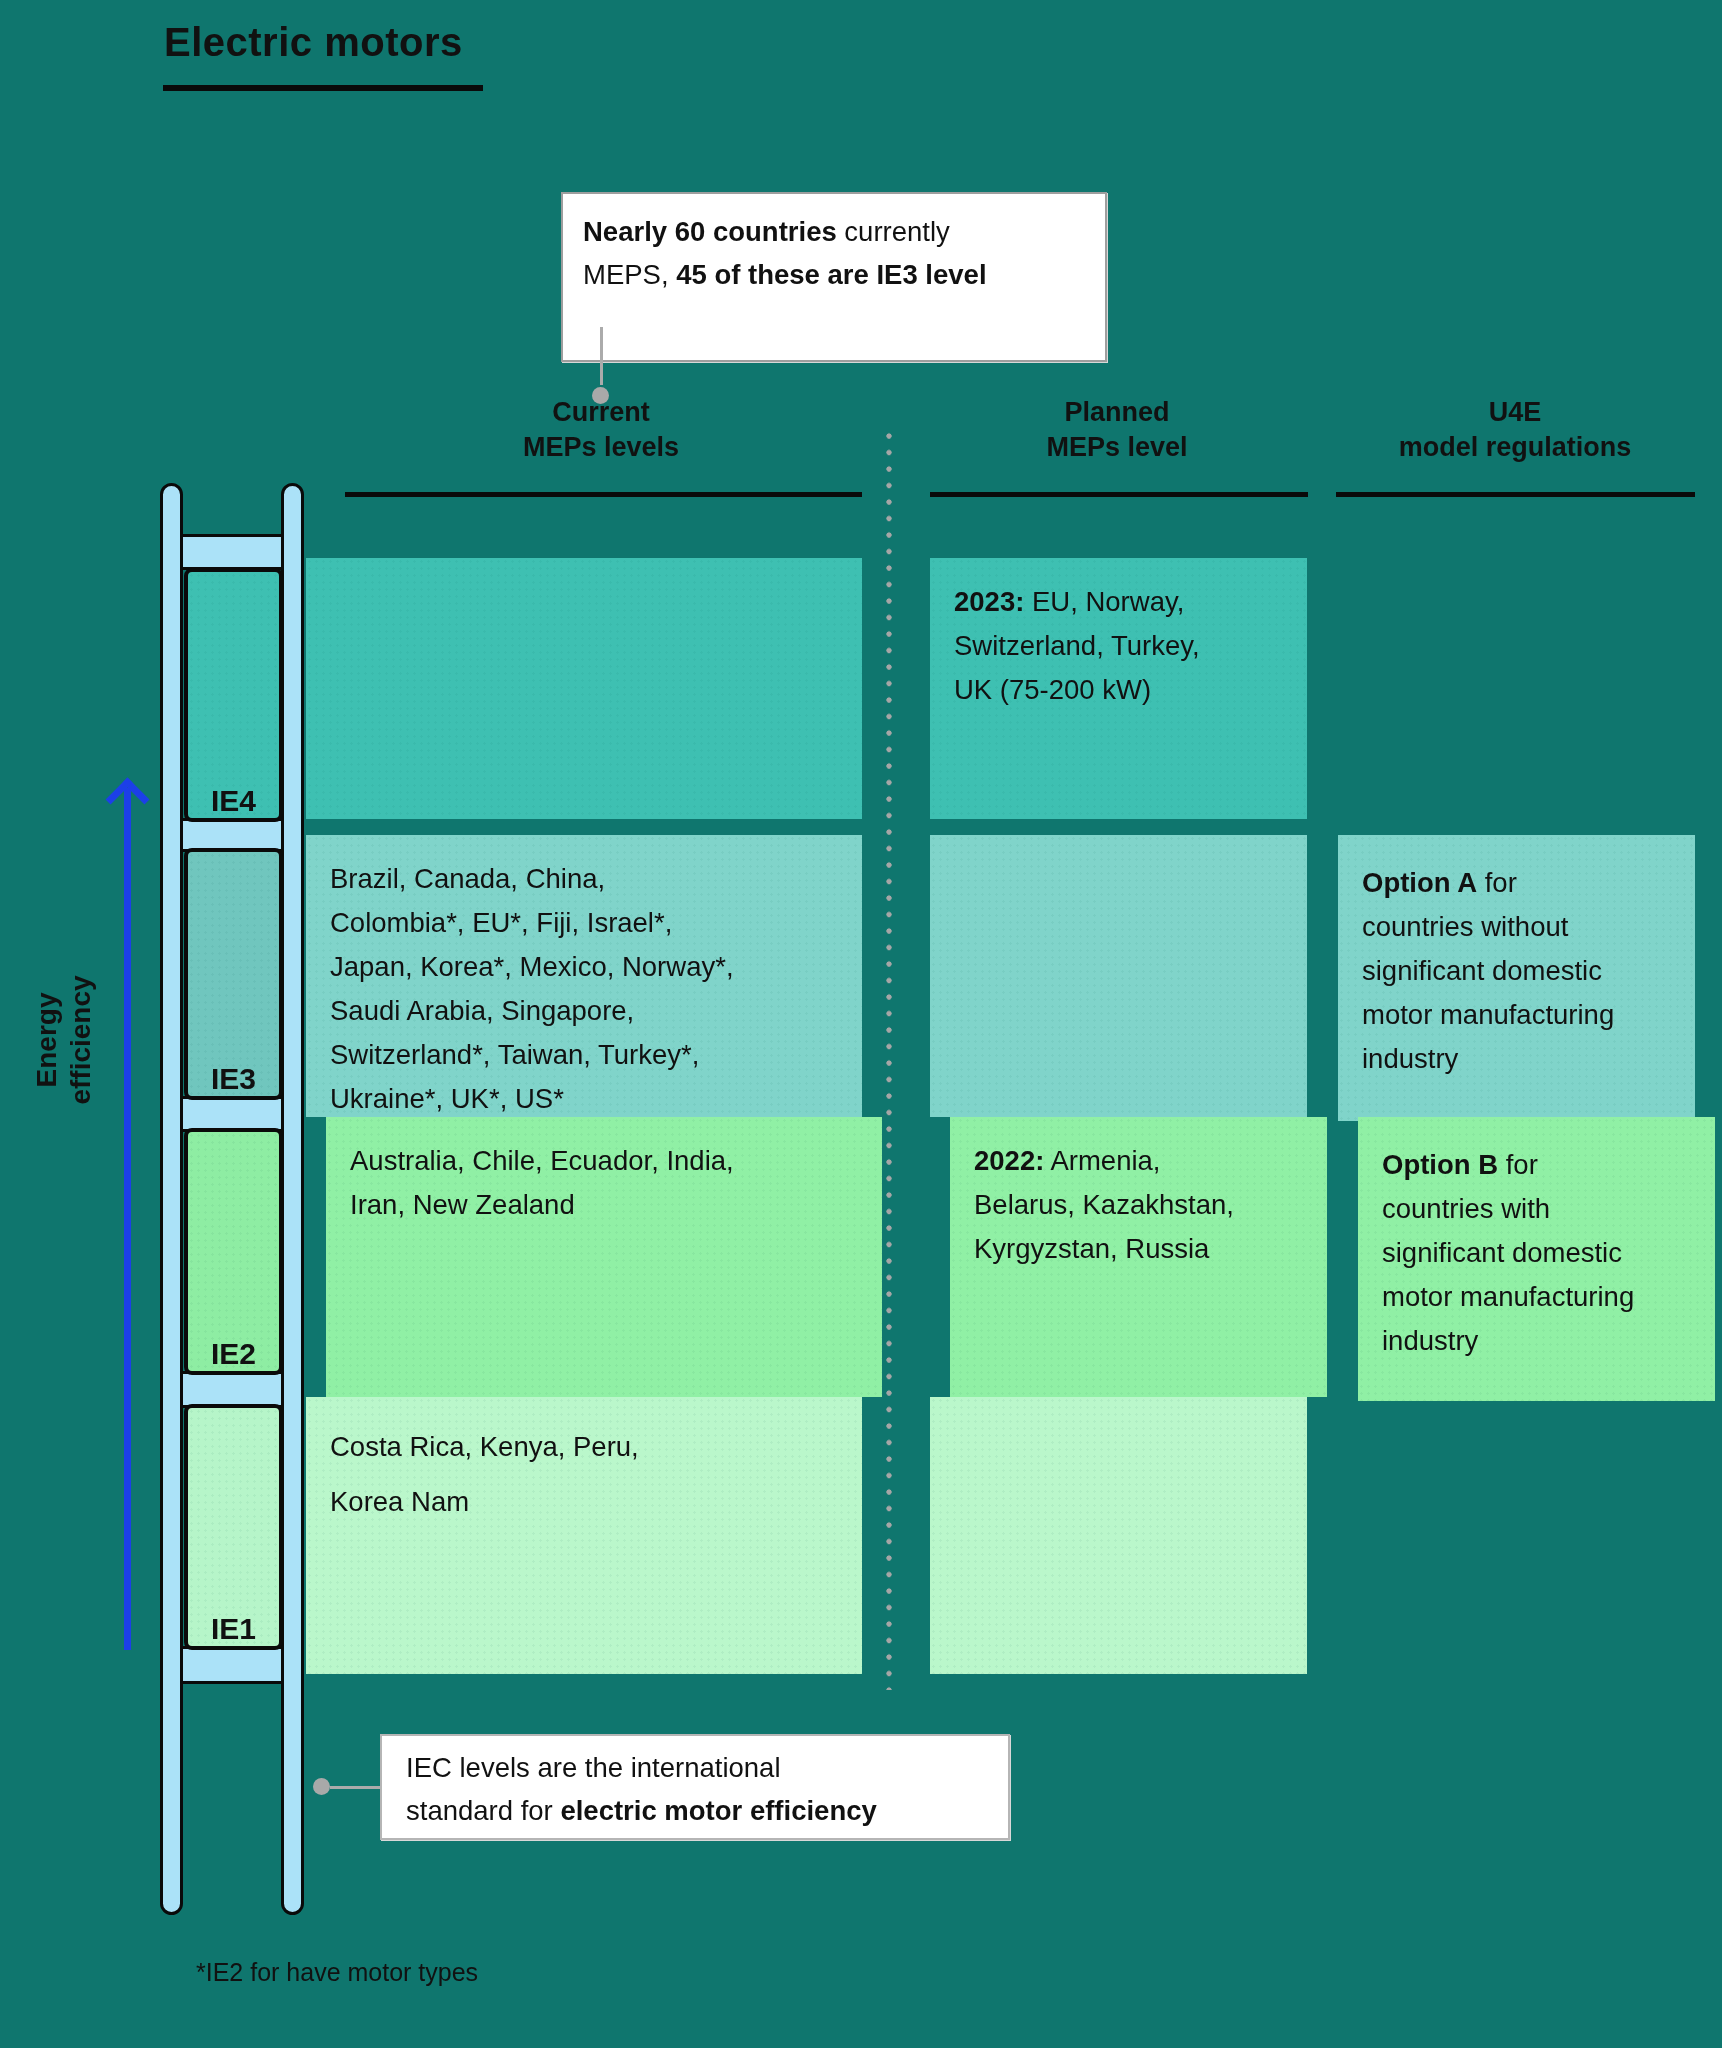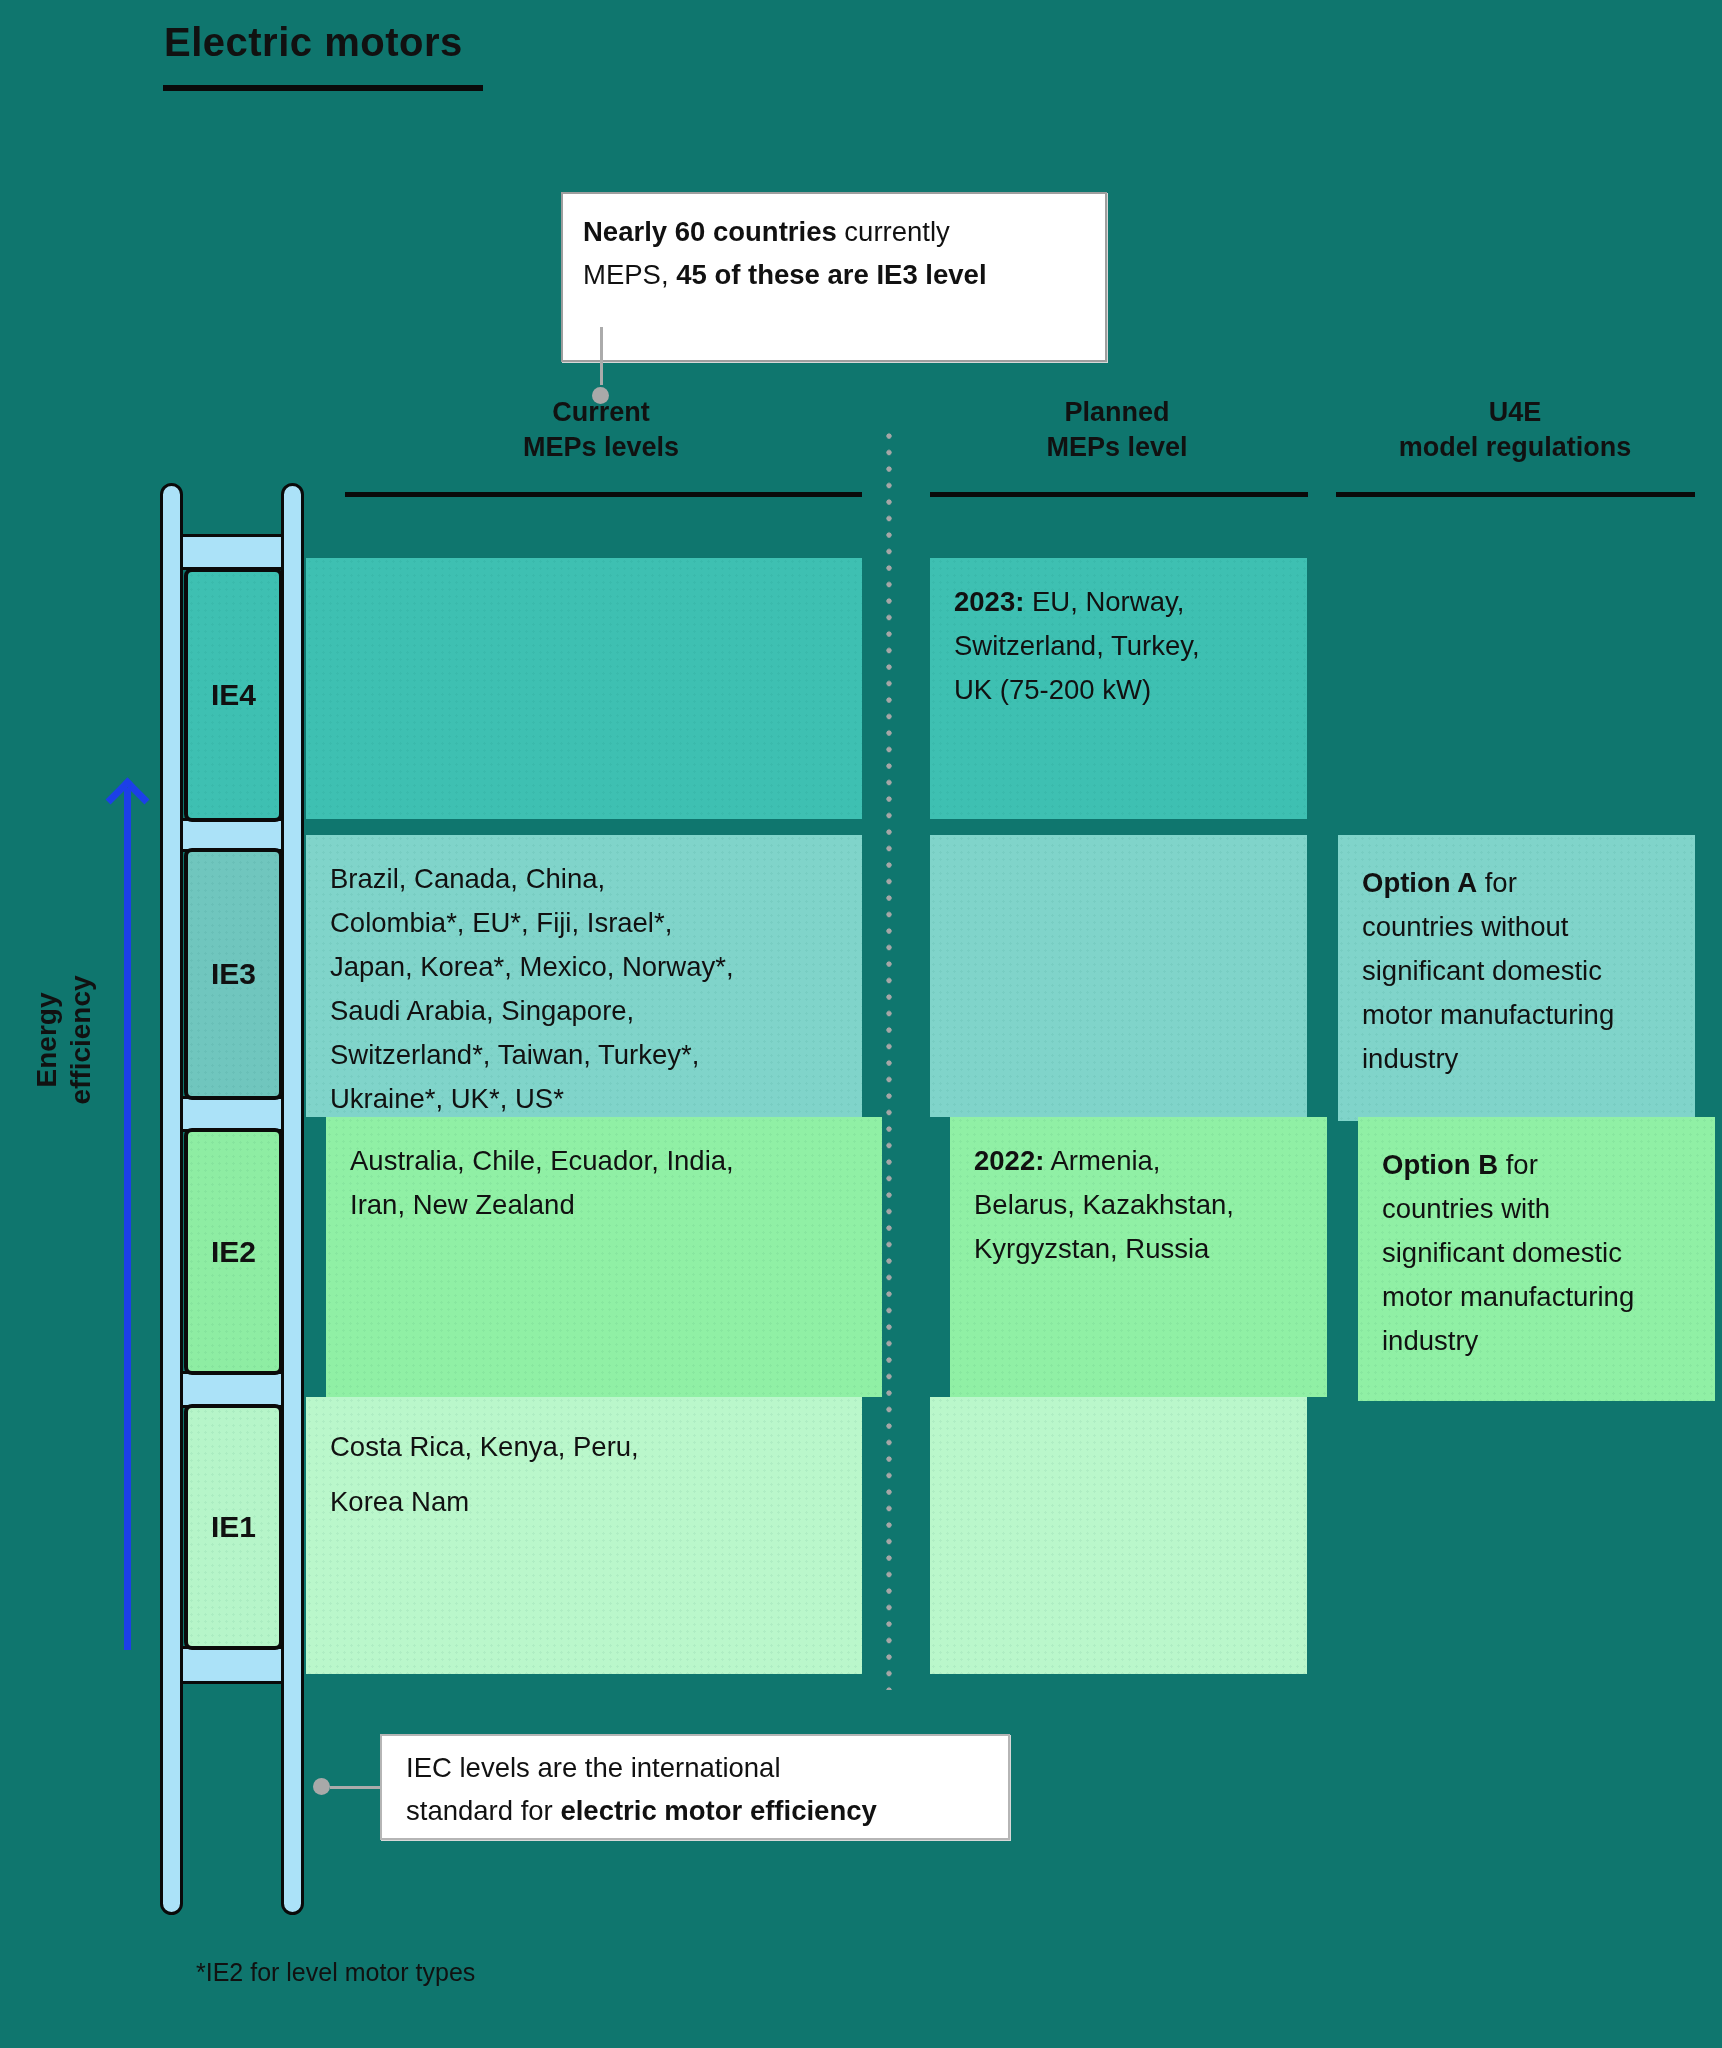--- a/index.html
+++ b/index.html
@@ -63,21 +63,21 @@
   .rail-left{left:160px;}
   .rail-right{left:281px;}
   .rung{position:absolute;left:181px;width:101px;background:#abe2f8;
     border-top:3.5px solid #0a0a0a;border-bottom:3.5px solid #0a0a0a;z-index:2;box-sizing:border-box;}
   .rung1{top:534px;height:36px;}
   .rung2{top:818px;height:34px;}
   .rung3{top:1096px;height:36px;}
   .rung4{top:1371px;height:37px;}
   .rung5{top:1646px;height:38px;}
   .ie-box{position:absolute;left:184px;width:91px;border:4px solid #0a0a0a;border-radius:8px;
-    display:flex;align-items:center;justify-content:center;font-weight:bold;font-size:30px;z-index:4;
+    display:flex;align-items:flex-end;justify-content:center;font-weight:bold;font-size:30px;z-index:4;
     background-size:7px 7px;}
   .ie-box.ie4{top:568px;height:246px;background-color:#3ec0b2;}
   .ie-box.ie3{top:848px;height:244px;background-color:#70c6be;}
   .ie-box.ie2{top:1128px;height:239px;background-color:#8eeda3;}
   .ie-box.ie1{top:1404px;height:238px;background-color:#b6f5c9;}
 
   
   .eff-arrow-line{position:absolute;left:124px;top:788px;width:7px;height:862px;background:#1c3fe8;}
   .eff-arrow-head{position:absolute;left:112px;top:784px;width:24px;height:24px;
     border-top:7px solid #1c3fe8;border-left:7px solid #1c3fe8;transform:rotate(45deg);}
@@ -194,15 +194,15 @@
     <div>efficiency</div>
   </div>
 
   <div class="connector-h"></div>
   <div class="connector-dot-bottom"></div>
   <div class="callout callout-bottom">
       <div class="tline"><span>IEC levels are the international</span></div>
       <div class="tline"><span>standard for </span><span class="bold">electric motor efficiency</span></div>
     </div>
 
-  <div class="footnote">*IE2 for level motor types</div>
+  <div class="footnote">*IE2 for have motor types</div>
 
 </div>
 
 </body></html>

